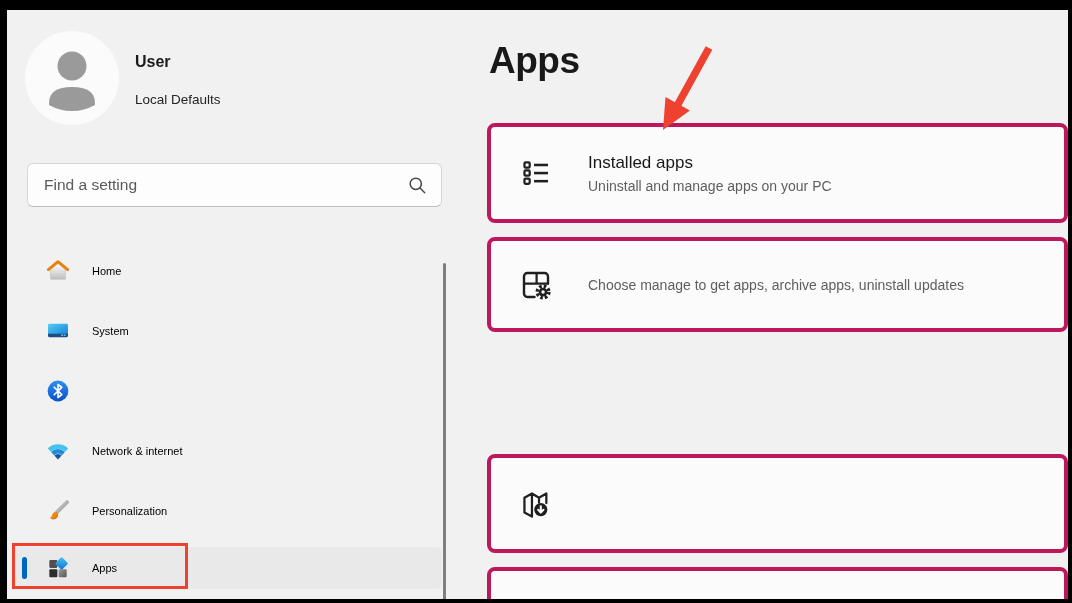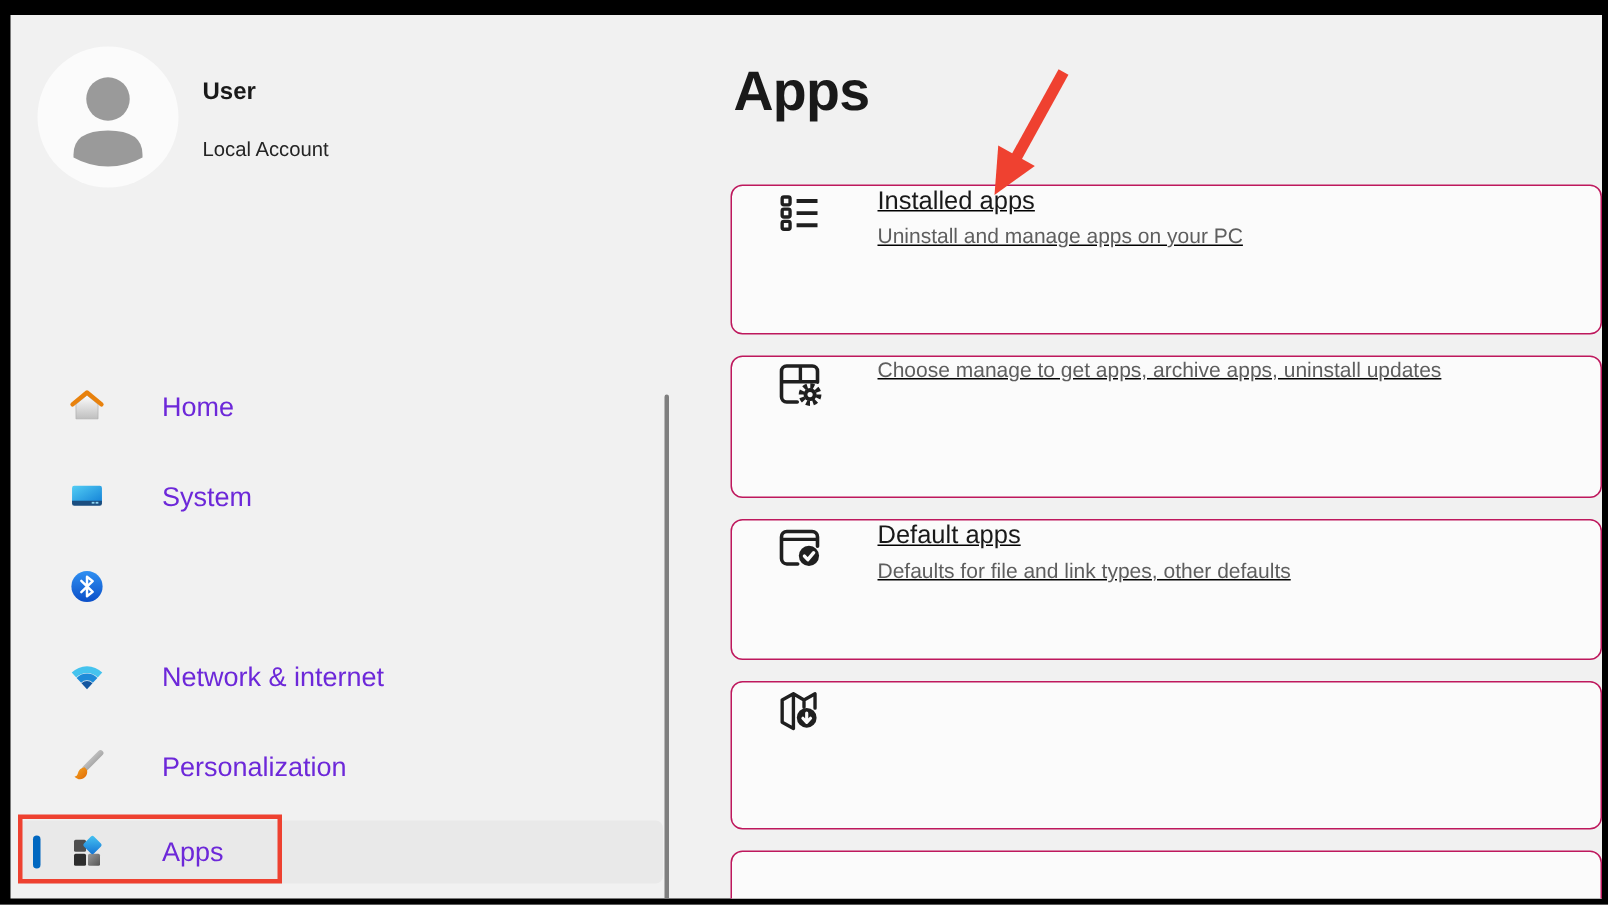--- a/index.html
+++ b/index.html
@@ -46,38 +46,38 @@
     cursor:default;
   }
   .nav-item.selected { background:#e9e9e9; }
   .nav-pill {
     position:absolute; left:10px; top:10px; width:5px; height:22px;
     border-radius:3px; background:#0067c0;
   }
   .nav-icon { position:absolute; left:33px; top:8px; width:26px; height:26px; }
   .nav-icon svg { width:26px; height:26px; }
   .nav-label {
-    position:absolute; left:96px; top:0; line-height:42px;
-    font-size:18px; color:#6d28d9; white-space:nowrap;
+    position:absolute; left:80px; top:0; line-height:42px;
+    font-size:11px; color:#000000; white-space:nowrap;
   }
 
   .sidebar-scrollbar {
     position:absolute; left:436px; top:253px; width:2.5px; height:340px;
     background:#7f7f7f; border-radius:2px;
   }
 
   
   .main-title {
     position:absolute; left:482px; top:30px;
     font-size:37px; font-weight:700; color:#191919; letter-spacing:-0.5px;
   }
   .card {
     position:absolute; left:480px; width:581px;
-    background:#fbfbfb; border:1px solid #be185d; border-radius:8px;
-    display:flex; align-items:flex-start; padding-left:27px; cursor:default;text-decoration:underline;
+    background:#fbfbfb; border:4px solid #be185d; border-radius:8px;
+    display:flex; align-items:center; padding-left:27px; cursor:default;
   }
   .card-icon { width:36px; height:36px; flex:0 0 36px; margin-right:34px; }
   .card-icon svg { width:36px; height:36px; }
   .card-title { font-size:17px; color:#191919; margin-bottom:5px; }
   .card-subtitle { font-size:14px; color:#5e5e5e; }
   .card-subtitle:empty { display:none; }
 
   
   .anno-arrow { position:absolute; left:600px; top:20px; width:140px; height:120px; pointer-events:none; }
   .anno-box {
@@ -93,24 +93,31 @@
 
     <div class="user-card">
       <div class="avatar">
         <svg width="94" height="94" viewBox="0 0 94 94">
           <circle cx="47" cy="35" r="14.5" fill="#9a9a9a"></circle>
           <path d="M24 72 q0 -16 23 -16 q23 0 23 16 v2 a47 47 0 0 1 -46 0 Z" fill="#9a9a9a"></path>
         </svg>
       </div>
       <div class="user-meta">
         <div class="user-name">User</div>
-        <div class="user-type">Local Account</div>
-      </div>
-    </div>
-
+        <div class="user-type">Local Defaults</div>
+      </div>
+    </div>
+
+    <div class="search-box">
+      <input type="text" placeholder="Find a setting" style="">
+      <svg class="search-glyph" viewBox="0 0 20 20">
+        <circle cx="8.2" cy="8.2" r="5.9" fill="none" stroke="#474747" stroke-width="1.6"></circle>
+        <line x1="12.7" y1="12.7" x2="17.6" y2="17.6" stroke="#474747" stroke-width="1.6" stroke-linecap="round"></line>
+      </svg>
+    </div>
 
     <div class="nav-item" style="top:240px">
       <span class="nav-icon">
         <svg viewBox="0 0 24 24">
           <defs>
               <linearGradient id="gHome" x1="0" y1="0" x2="0" y2="1">
             <stop offset="0" stop-color="#fdfdfd"></stop>
                 <stop offset="1" stop-color="#bfbfbf"></stop>
               </linearGradient>
             </defs>
@@ -237,34 +244,20 @@
           <circle cx="16.7" cy="16.7" r="3.9" fill="none" stroke="#1f1f1f" stroke-width="2.3" stroke-dasharray="1.7 1.36"></circle>
           <circle cx="16.7" cy="16.7" r="2.9" fill="#1f1f1f"></circle>
           <circle cx="16.7" cy="16.7" r="1.15" fill="#fbfbfb"></circle>
         </svg>
       </span>
       <div class="card-text">
         <div class="card-subtitle">Choose manage to get apps, archive apps, uninstall updates</div>
       </div>
     </div>
 
-    <div class="card" style="top:336px;height:94px">
-      <span class="card-icon">
-        <svg viewBox="0 0 24 24" fill="none">
-          <path d="M11.2 19.3 H6.4 A2.4 2.4 0 0 1 4 16.9 V7.3 A2.4 2.4 0 0 1 6.4 4.9 H17.6 A2.4 2.4 0 0 1 20 7.3 V11.4" stroke="#1f1f1f" stroke-width="1.6" stroke-linecap="round"></path>
-          <line x1="4" y1="8.4" x2="20" y2="8.4" stroke="#1f1f1f" stroke-width="1.5"></line>
-          <circle cx="16.2" cy="15.7" r="4.5" fill="#1f1f1f"></circle>
-          <path d="M14.2 15.8 L15.7 17.4 L18.3 14.3" stroke="#fbfbfb" stroke-width="1.5" stroke-linecap="round" stroke-linejoin="round"></path>
-        </svg>
-      </span>
-      <div class="card-text">
-        <div class="card-title">Default apps</div>
-        <div class="card-subtitle">Defaults for file and link types, other defaults</div>
-      </div>
-    </div>
 
     <div class="card" style="top:444px;height:99px">
       <span class="card-icon">
         <svg viewBox="0 0 24 24" fill="none">
           <path d="M4.3 7.8 L9.3 5 L14 7.8 L18.9 5 V11.4 M4.3 7.8 V17.7 L9.3 20.4 V5 M14 7.8 V11" stroke="#1f1f1f" stroke-width="1.5" stroke-linejoin="round" stroke-linecap="round"></path>
           <circle cx="15.2" cy="15.7" r="4.4" fill="#1f1f1f"></circle>
           <path d="M15.2 13.6 V17.5 M13.5 15.9 L15.2 17.7 L16.9 15.9" stroke="#fbfbfb" stroke-width="1.4" stroke-linecap="round" stroke-linejoin="round"></path>
         </svg>
       </span>
     </div>

